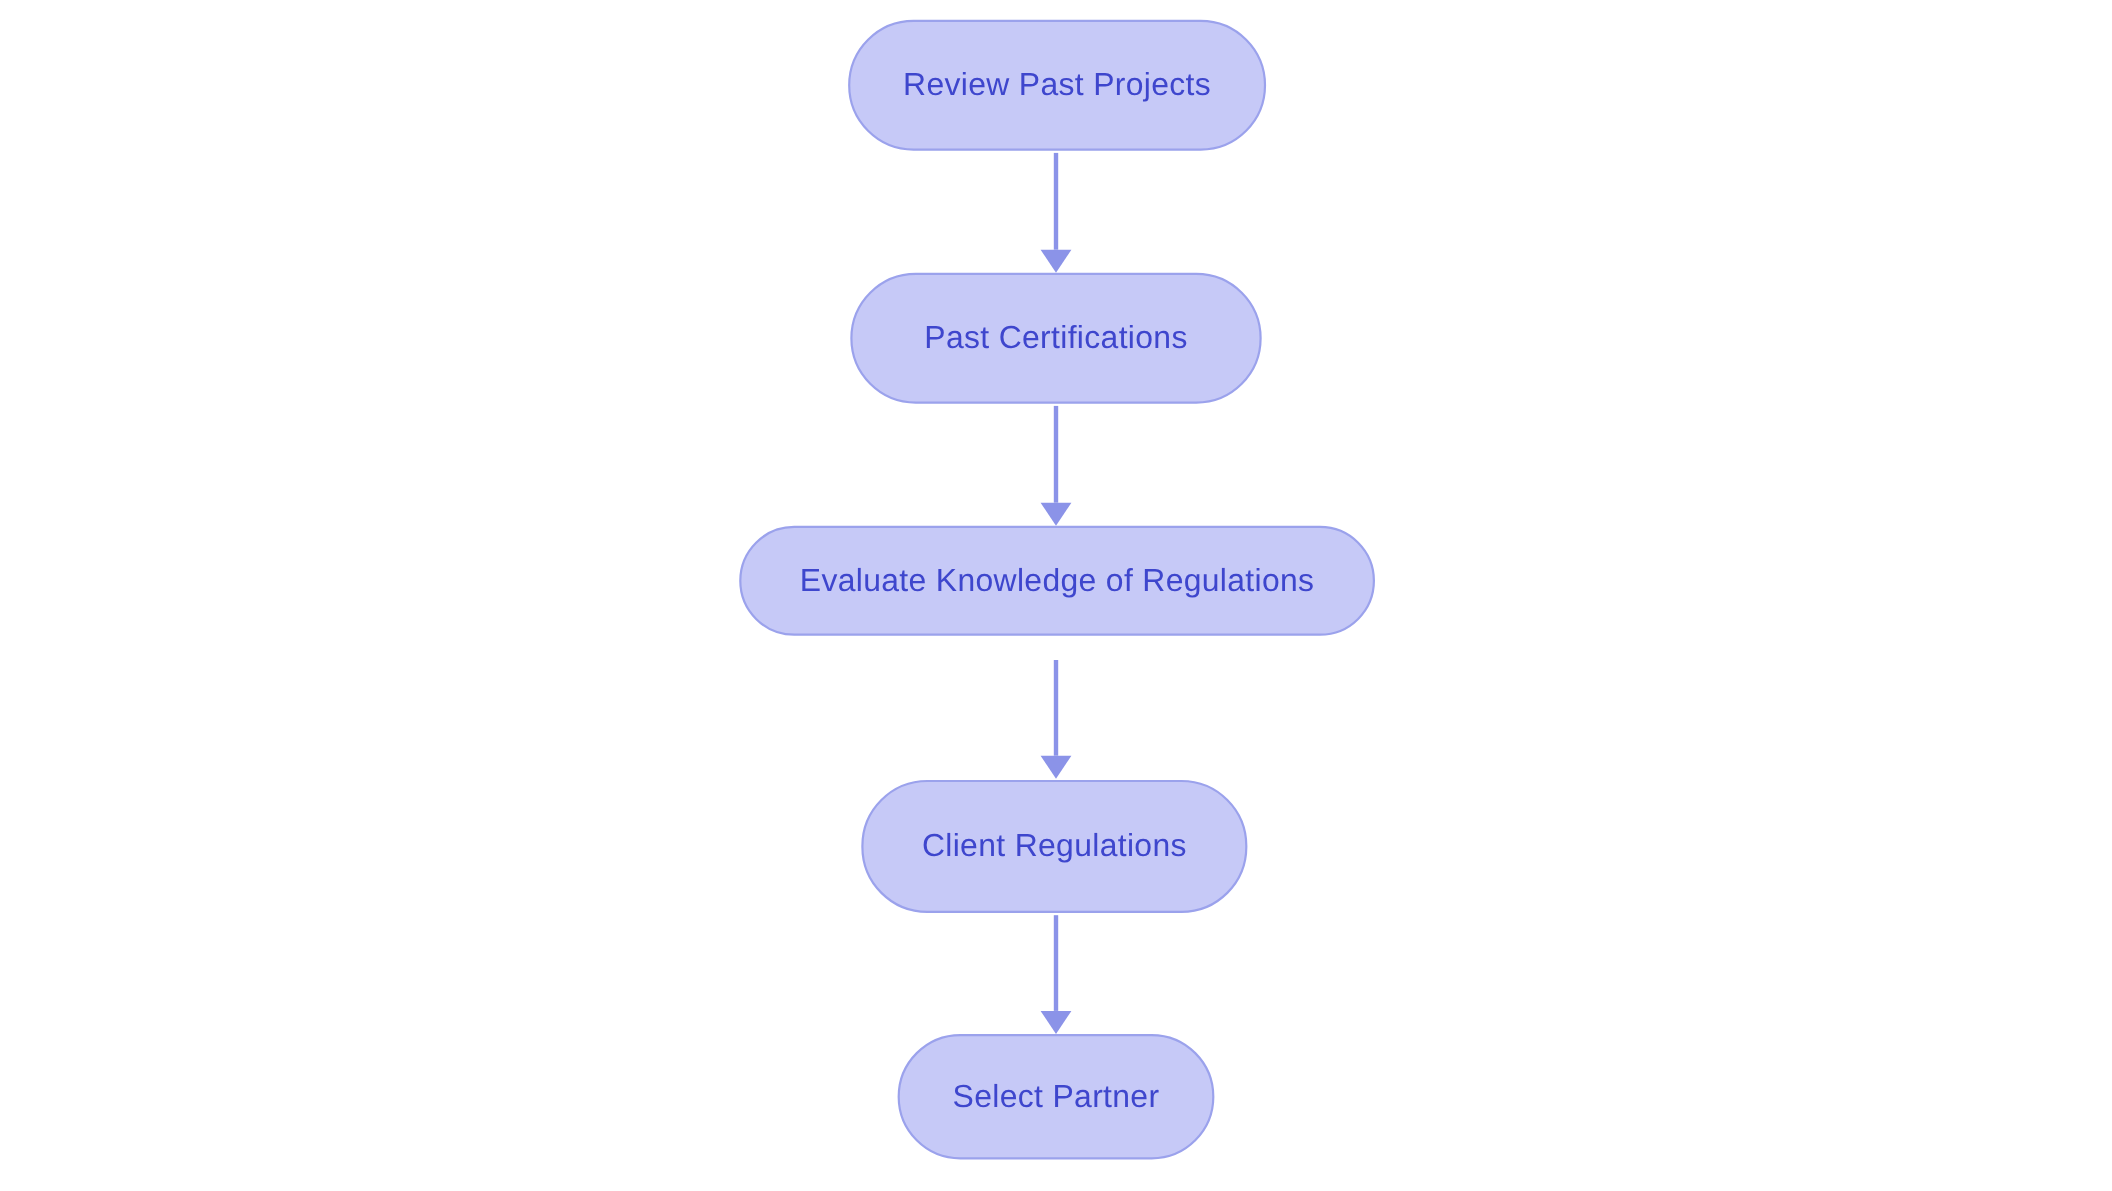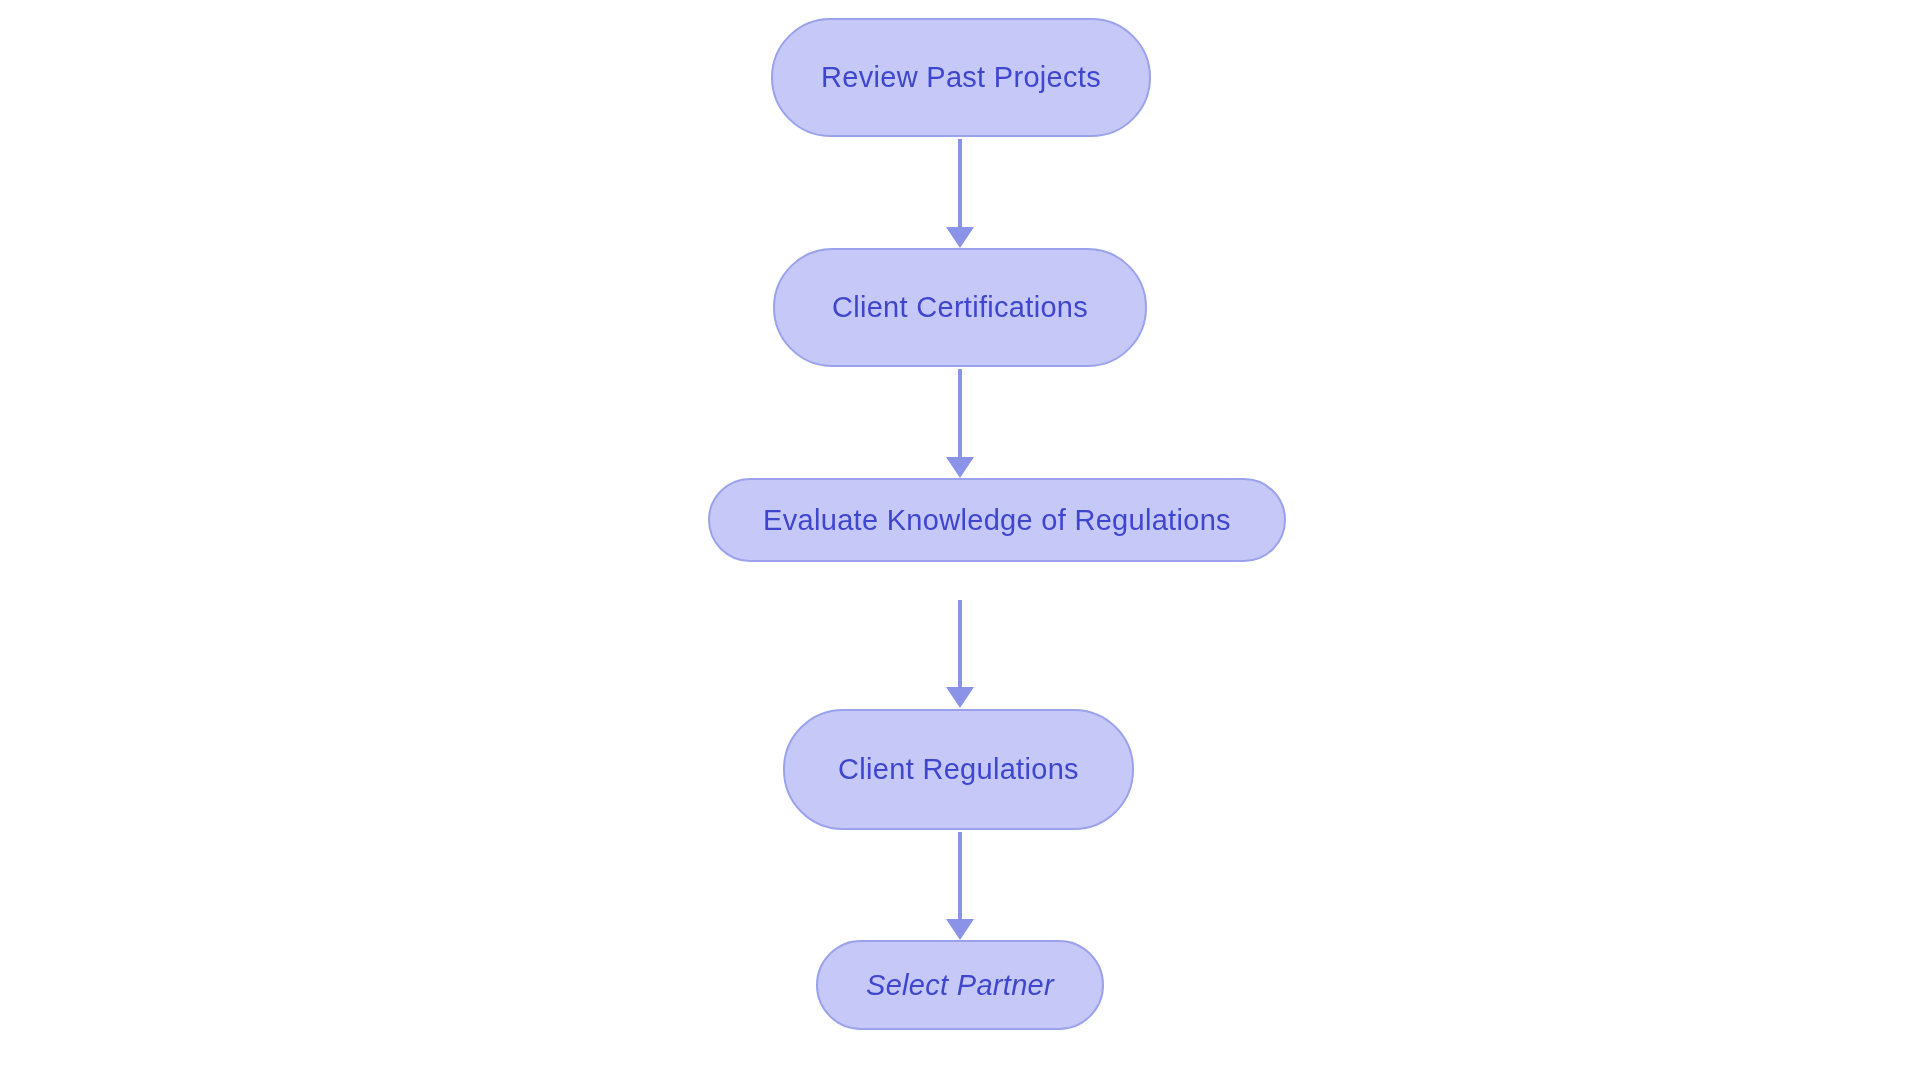--- a/index.html
+++ b/index.html
@@ -31,23 +31,23 @@
     border-radius: 60px;
     color: var(--text-color);
     font-size: 29px;
     font-weight: 400;
     letter-spacing: 0.3px;
     white-space: nowrap;
     text-align: center;
   }
   .node-1 { left: 771px; top: 18px;  width: 380px; height: 119px; }
   .node-2 { left: 773px; top: 248px; width: 374px; height: 119px; }
-  .node-3 { left: 708px; top: 478px; width: 578px; height: 84px; }
+  .node-3 { left: 672px; top: 478px; width: 578px; height: 100px; }
   .node-4 { left: 783px; top: 709px; width: 351px; height: 121px; }
-  .node-5 { left: 816px; top: 940px; width: 288px; height: 90px; font-style: italic; }
+  .node-5 { left: 816px; top: 940px; width: 288px; height: 114px; }
 
   .flow-arrow {
     position: absolute;
     left: 946px;
     width: 28px;
     display: flex;
     flex-direction: column;
     align-items: center;
   }
   .arrow-1 { top: 139px; height: 109px; }
@@ -75,21 +75,21 @@
   <div class="flow-node node-1">
     <span>Review Past Projects</span>
   </div>
 
   <div class="flow-arrow arrow-1">
     <div class="arrow-shaft"></div>
     <div class="arrow-head"></div>
   </div>
 
   <div class="flow-node node-2">
-    <span>Client Certifications</span>
+    <span>Past Certifications</span>
   </div>
 
   <div class="flow-arrow arrow-2">
     <div class="arrow-shaft"></div>
     <div class="arrow-head"></div>
   </div>
 
   <div class="flow-node node-3">
     <span>Evaluate Knowledge of Regulations</span>
   </div>

